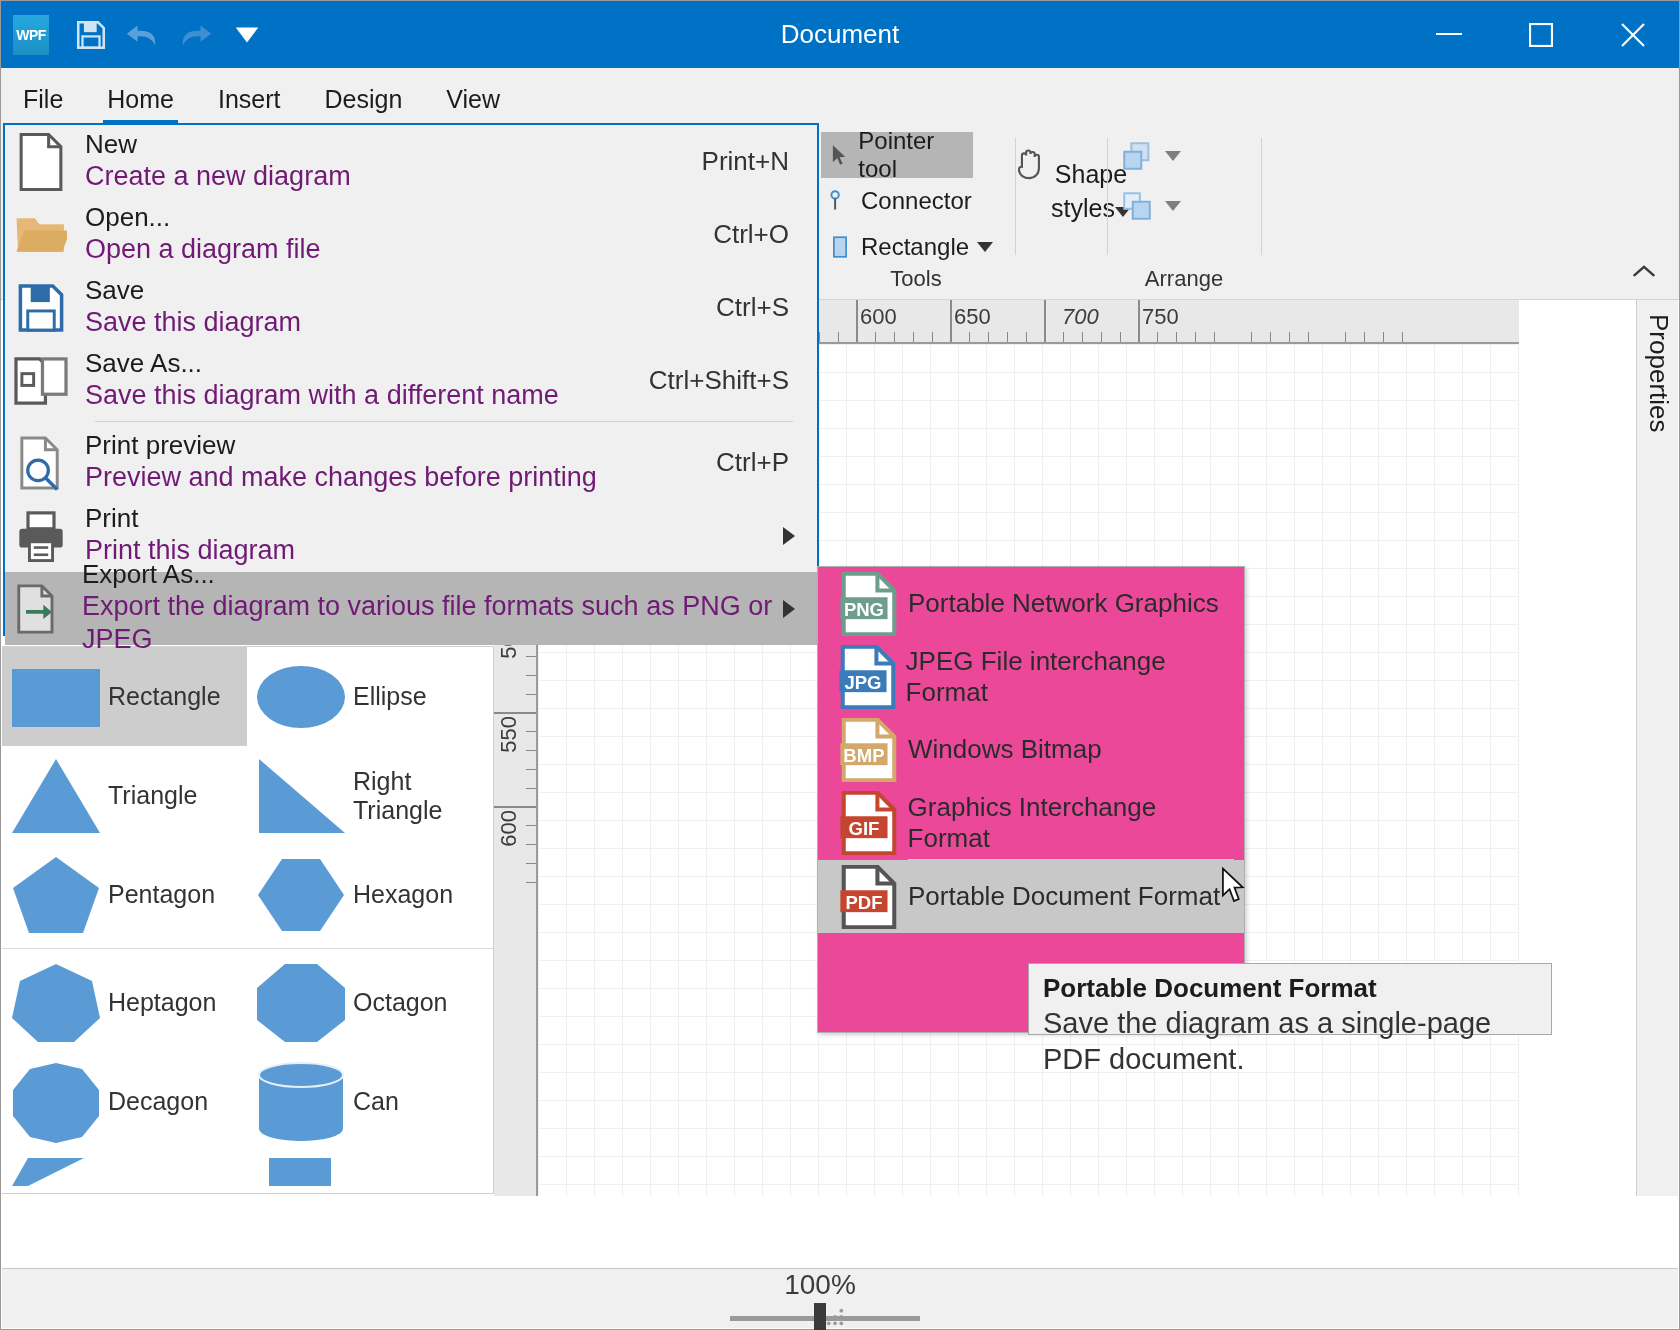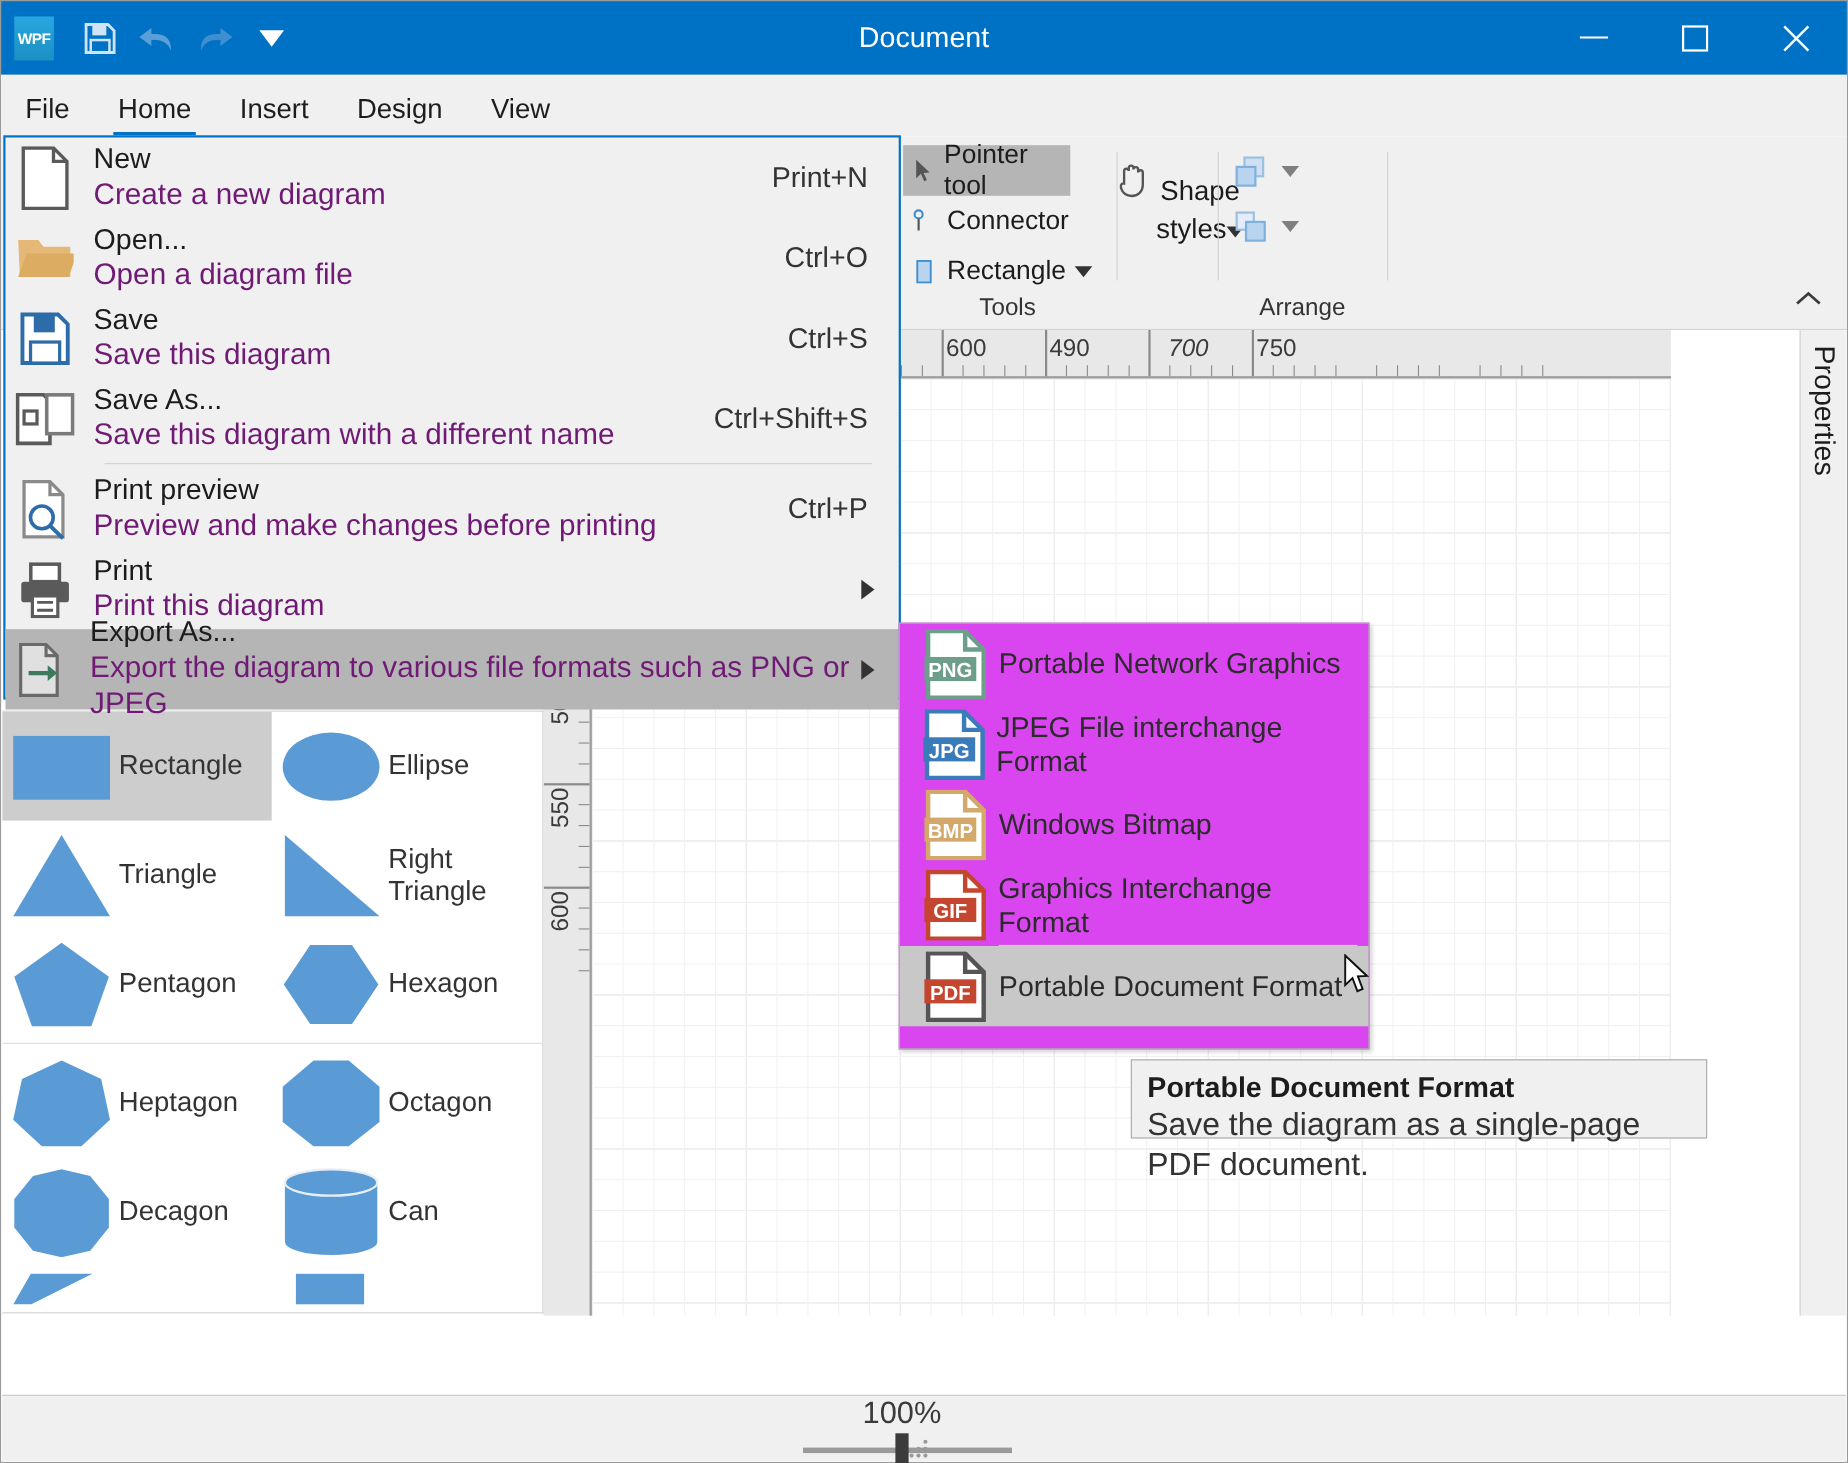--- a/index.html
+++ b/index.html
@@ -184,22 +184,22 @@
   }
   .mi-arrow {
     position: absolute; right: 22px; width: 0; height: 0;
     border-top: 9px solid transparent; border-bottom: 9px solid transparent;
     border-left: 12px solid #333;
   }
   .menu-sep { height: 1px; background: #d0d0d0; margin: 4px 24px 4px 90px; }
 
   
   .submenu {
-    position: absolute; left: 816px; top: 565px; width: 428px; height: 388px;
-    background: #d946ef; border: 1px solid #b0b0b0; z-index: 50;
+    position: absolute; left: 816px; top: 565px; width: 428px; height: 467px;
+    background: #ec4899; border: 1px solid #b0b0b0; z-index: 50;
     box-shadow: 2px 2px 4px rgba(0,0,0,0.18);
   }
   .smi { display: flex; align-items: center; height: 73px; padding-left: 14px; }
   .smi.sel { background: #c8c8c8; }
   .smi-ico { width: 74px; display: flex; align-items: center; justify-content: center; }
   .smi-label { font-size: 26px; color: #2b2b2b; margin-left: 2px; }
   .smi-sep { height: 1px; background: #d0d0d0; margin: 0 10px 0 90px; }
 
   
   .tooltip {
@@ -359,21 +359,21 @@
   <div class="ruler-h">
     <div class="rh-tick" style="left:0px;"></div>
     <div class="rh-lbl" style="left:82px;">450</div>
     <div class="rh-tick" style="left:78px;"></div>
     <div class="rh-lbl" style="left:178px;">500</div>
     <div class="rh-tick" style="left:174px;"></div>
     <div class="rh-lbl" style="left:272px;">550</div>
     <div class="rh-tick" style="left:268px;"></div>
     <div class="rh-lbl" style="left:366px;">600</div>
     <div class="rh-tick" style="left:362px;"></div>
-    <div class="rh-lbl" style="left:460px;">490</div>
+    <div class="rh-lbl" style="left:460px;">650</div>
     <div class="rh-tick" style="left:456px;"></div>
     <div class="rh-lbl" style="left:568px;font-style:italic;">700</div>
     <div class="rh-tick" style="left:550px;"></div>
     <div class="rh-lbl" style="left:648px;">750</div>
     <div class="rh-tick" style="left:644px;"></div>
     <div class="rh-mtick" style="left:97px;"></div>
       <div class="rh-mtick" style="left:116px;"></div>
     <div class="rh-mtick" style="left:135px;"></div>
       <div class="rh-mtick" style="left:154px;"></div>
     <div class="rh-mtick" style="left:193px;"></div>

